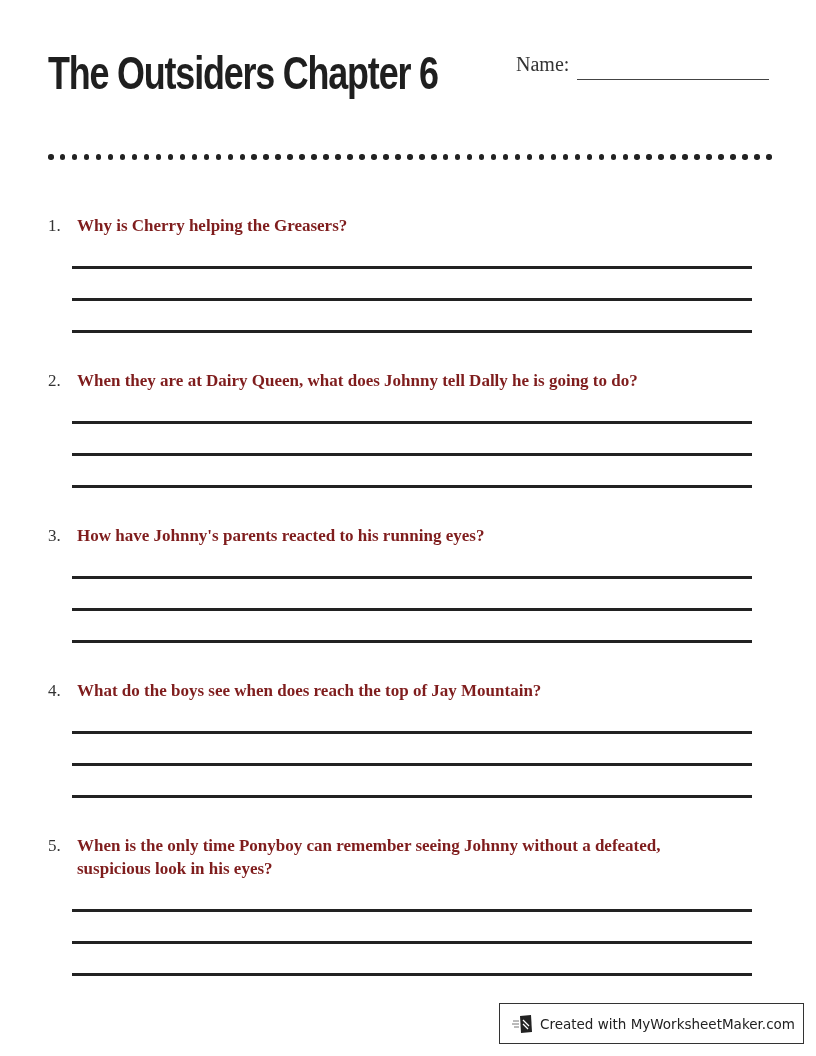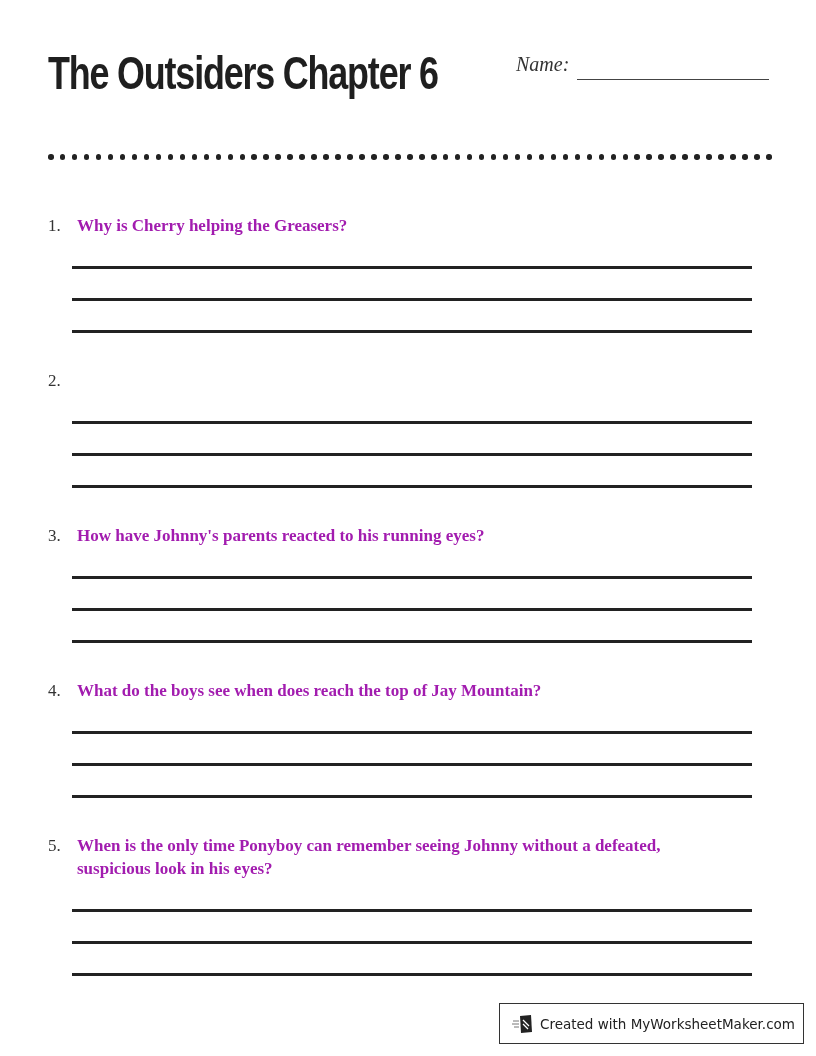--- a/index.html
+++ b/index.html
@@ -4,29 +4,29 @@
 <style>
   html, body { margin: 0; padding: 0; background: #ffffff; }
   body { width: 816px; height: 1056px; position: relative; overflow: hidden; font-family: "Liberation Serif", serif; color: #222; }
   .title {
     position: absolute; left: 48px; top: 50px;
     font-family: "Liberation Sans", sans-serif; font-weight: 700;
     font-size: 46px; letter-spacing: -1.5px; color: #1f1f1f;
     transform: scaleX(0.78); transform-origin: left top;
     white-space: nowrap; line-height: 1;
   }
-  .name-wrap { position: absolute; left: 516px; top: 54px; display: flex; align-items: flex-end; font-style: italic; }
+  .name-wrap { position: absolute; left: 516px; top: 54px; display: flex; align-items: flex-end; }
   .name-label { font-size: 20px; color: #333; line-height: 1; }
   .name-line { width: 192px; height: 0; border-bottom: 1.5px solid #444; margin-left: 8px; margin-bottom: -6px; }
   .dots { position: absolute; left: 48px; top: 154px; width: 724px; height: 6px; display: flex; justify-content: space-between; }
   .dot { width: 5.5px; height: 5.5px; border-radius: 50%; background: #222; }
   .question { position: absolute; left: 48px; width: 700px; }
   .q-row { display: flex; font-size: 17px; line-height: 23px; }
   .q-num { width: 29px; color: #333; font-weight: 400; flex: none; }
-  .q-text { font-weight: 700; color: #a21caf; }
+  .q-text { font-weight: 700; color: #7f1d1d; }
   .answer-line { position: absolute; left: 72px; width: 680px; height: 2.5px; background: #222; }
   .footer {
     position: absolute; left: 499px; top: 1003px; width: 305px; height: 41px;
     border: 1.5px solid #333; box-sizing: border-box;
     display: flex; align-items: center; padding-left: 12px;
     font-family: "DejaVu Sans", sans-serif; font-size: 13.5px; color: #222;
   }
   .footer-icon { width: 22px; height: 20px; margin-right: 6px; }
 </style>
 </head>
@@ -109,20 +109,21 @@
     <span class="q-text">Why is Cherry helping the Greasers?</span>
   </div>
 </div>
 <div class="answer-line" style="top:266px;"></div>
 <div class="answer-line" style="top:298px;"></div>
 <div class="answer-line" style="top:330px;"></div>
 
 <div class="question" style="top:369px;">
   <div class="q-row">
     <span class="q-num">2.</span>
+    <span class="q-text">When they are at Dairy Queen, what does Johnny tell Dally he is going to do?</span>
   </div>
 </div>
 <div class="answer-line" style="top:421px;"></div>
 <div class="answer-line" style="top:453px;"></div>
 <div class="answer-line" style="top:485px;"></div>
 
 <div class="question" style="top:524px;">
   <div class="q-row">
     <span class="q-num">3.</span>
     <span class="q-text">How have Johnny's parents reacted to his running eyes?</span>

